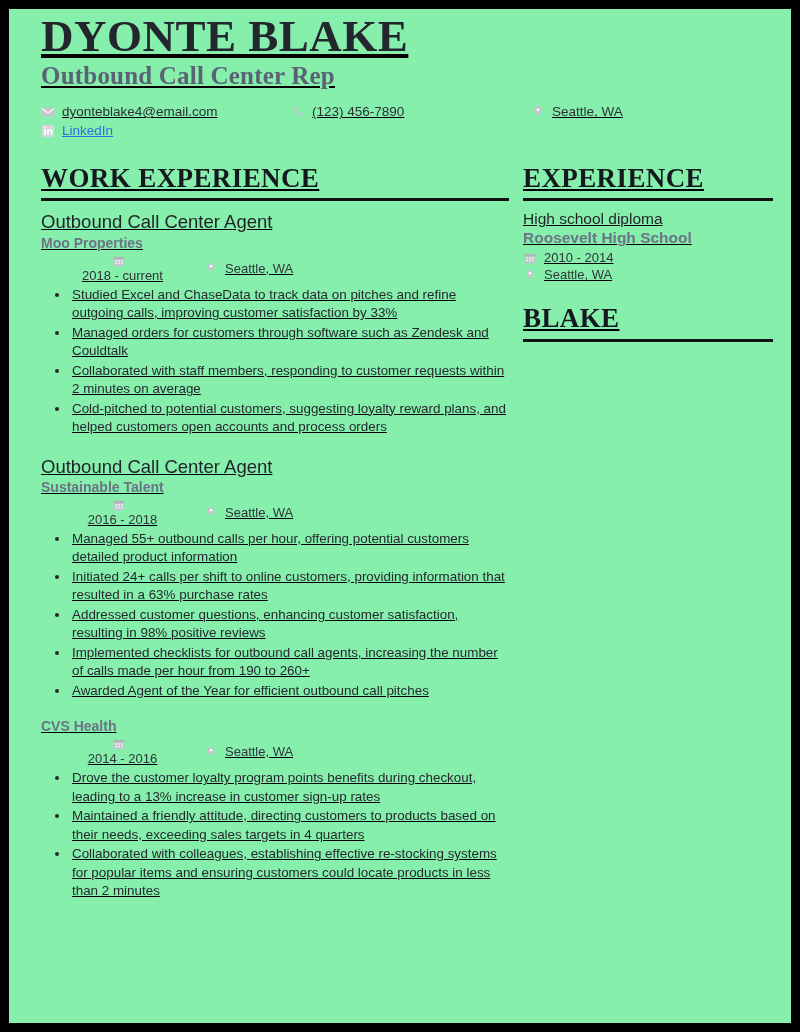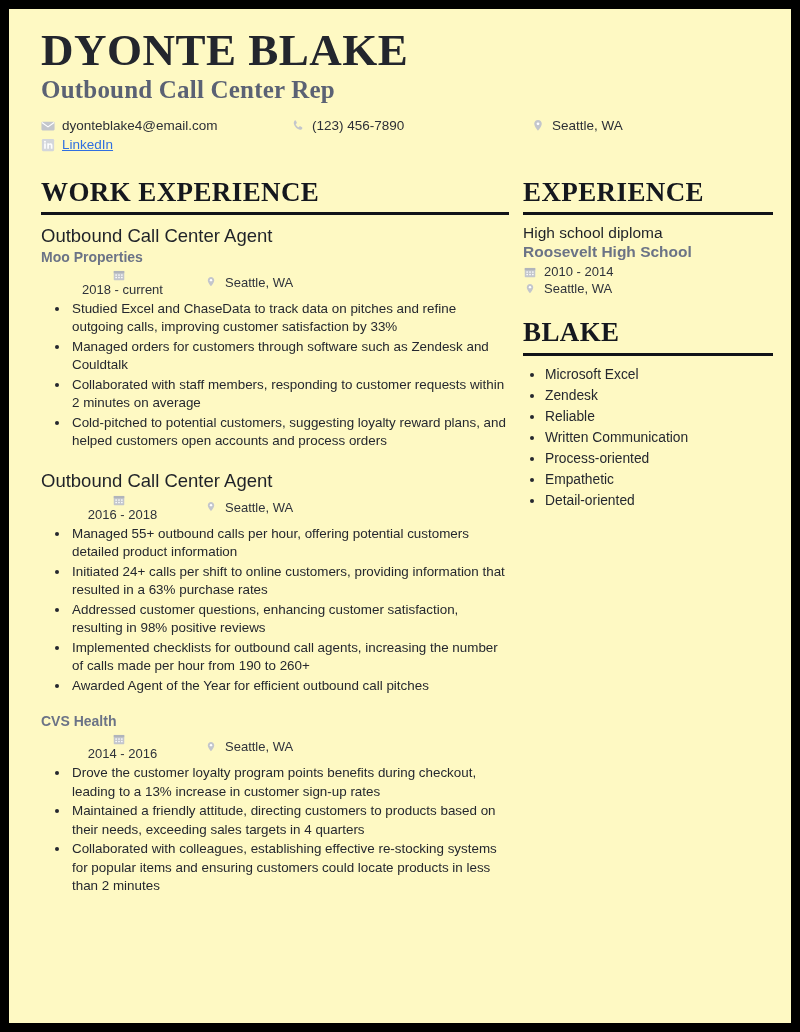--- a/index.html
+++ b/index.html
@@ -12,23 +12,24 @@
     height: 1032px;
     overflow: hidden;
     font-family: "Liberation Sans", sans-serif;
   }
   .page {
     position: absolute;
     left: 9px;
     top: 9px;
     width: 782px;
     height: 1014px;
-    background: #fef9c3;
+    background: #86efac;
     box-sizing: border-box;
-    padding: 18px 32px 0 32px;
+    padding: 4px 32px 0 32px;
+    text-decoration: underline;
   }
 
   
   .name {
     font-family: "Liberation Serif", serif;
     font-weight: bold;
     font-size: 45px;
     letter-spacing: 0.5px;
     color: #23262d;
     line-height: 1.05;
@@ -262,20 +263,21 @@
         <ul class="bullets">
           <li>Studied Excel and ChaseData to track data on pitches and refine outgoing calls, improving customer satisfaction by 33%</li>
           <li>Managed orders for customers through software such as Zendesk and Couldtalk</li>
           <li>Collaborated with staff members, responding to customer requests within 2 minutes on average</li>
           <li>Cold-pitched to potential customers, suggesting loyalty reward plans, and helped customers open accounts and process orders</li>
         </ul>
       </div>
 
       <div class="entry">
         <div class="job-title">Outbound Call Center Agent</div>
+        <div class="company">Sustainable Talent</div>
         <div class="meta-row">
           <span class="meta-item meta-date">
             <span class="ico">
               <svg width="12" height="12" viewBox="0 0 16 16">
                   <rect x="1" y="2.6" width="14" height="12.4" rx="1" fill="#c3c6cc"></rect>
                   <rect x="1" y="2.6" width="14" height="3" fill="#b0b4bb"></rect>
                   <rect x="3.2" y="7.2" width="2" height="1.8" fill="#ffffff"></rect>
                   <rect x="7" y="7.2" width="2" height="1.8" fill="#ffffff"></rect>
                   <rect x="10.8" y="7.2" width="2" height="1.8" fill="#ffffff"></rect>
                   <rect x="3.2" y="10.5" width="2" height="1.8" fill="#ffffff"></rect>
@@ -369,26 +371,17 @@
                 <circle cx="8" cy="5.5" r="1.6" fill="#ffffff"></circle>
               </svg>
           </span>
           <span>Seattle, WA</span>
         </div>
       </div>
 
       <div class="gap-skills">
         <div class="section-head">BLAKE</div>
         <div class="rule"></div>
-        <ul class="skills">
-          <li>Microsoft Excel</li>
-          <li>Zendesk</li>
-          <li>Reliable</li>
-          <li>Written Communication</li>
-          <li>Process-oriented</li>
-          <li>Empathetic</li>
-          <li>Detail-oriented</li>
-        </ul>
       </div>
 
     </div>
   </div>
 </div>
 
 </body></html>

